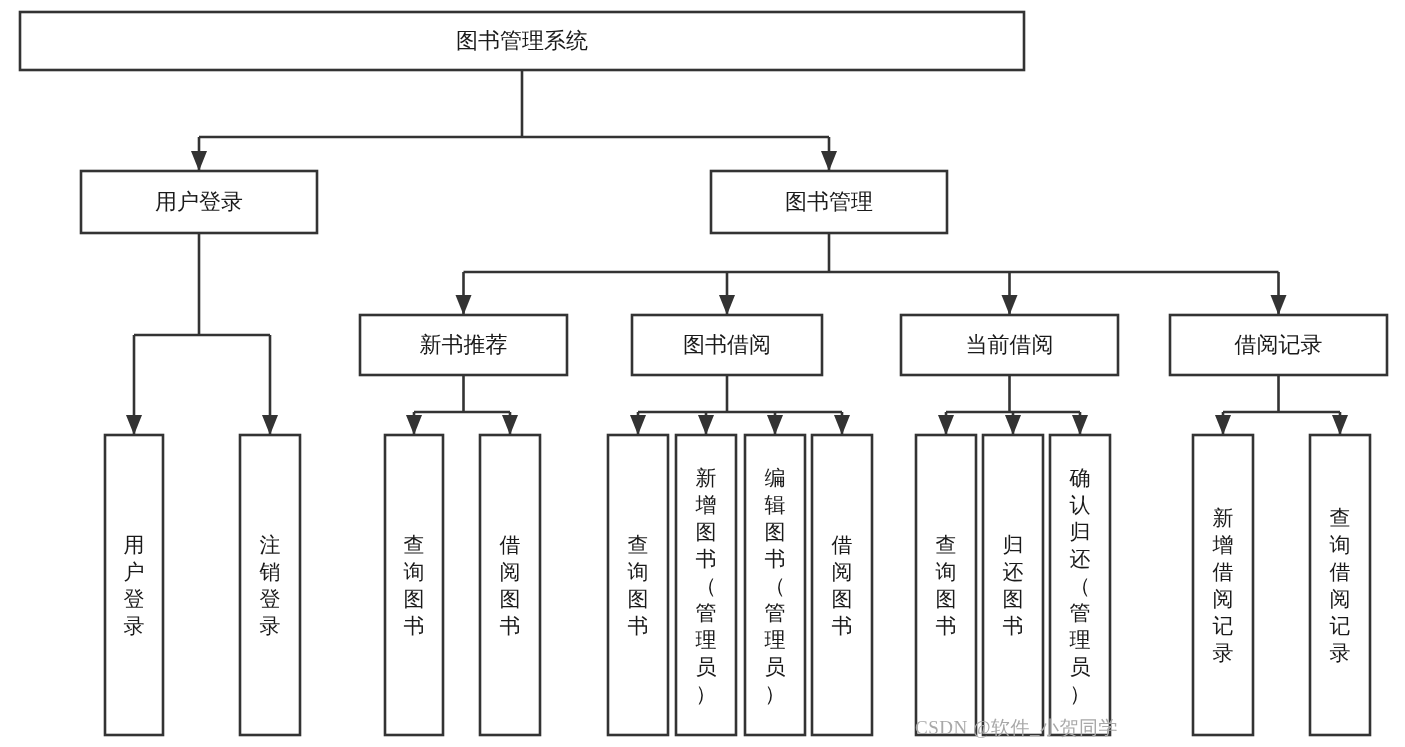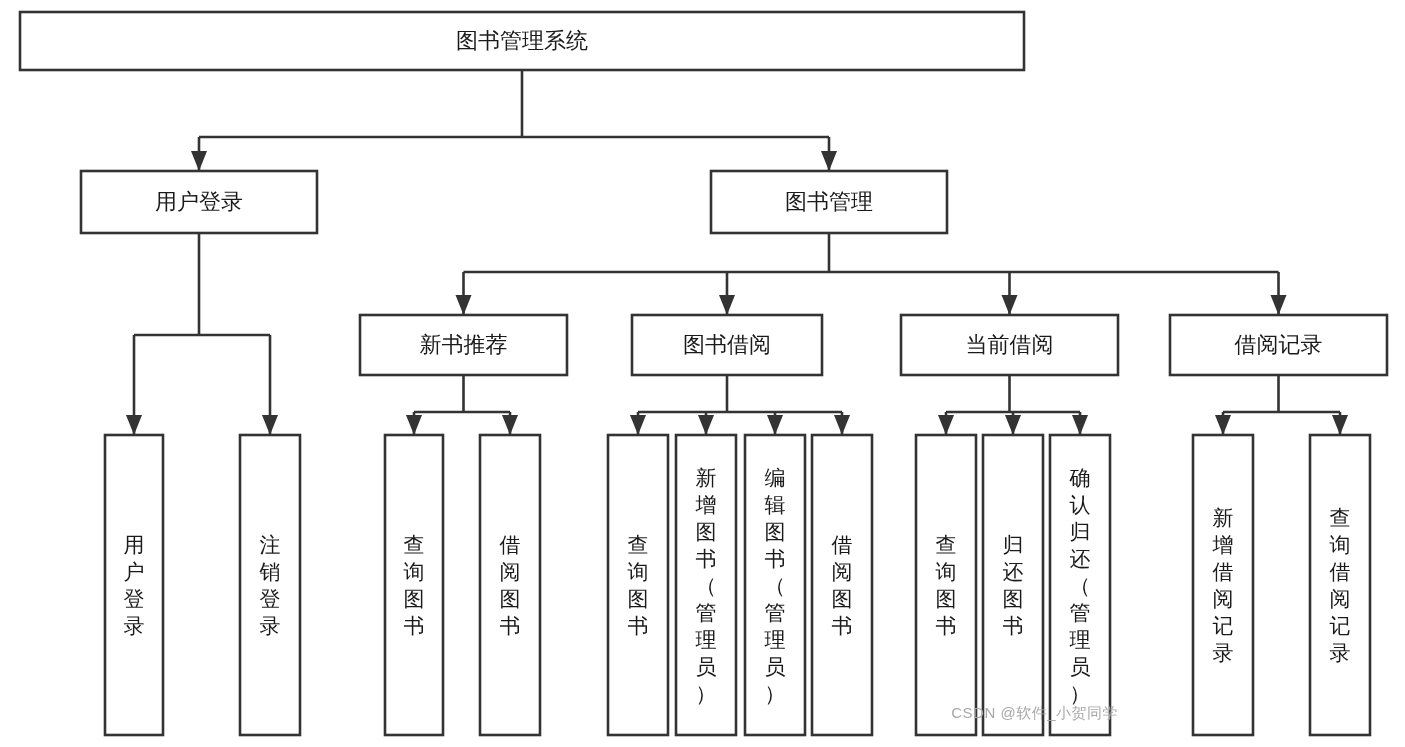--- a/index.html
+++ b/index.html
@@ -50,23 +50,23 @@
   }
   .node-label-v {
     font-family: "DejaVu Sans", "Liberation Sans", sans-serif;
     font-size: 21px;
     fill: #1a1a1a;
     text-anchor: middle;
   }
   .watermark {
     position: absolute;
     right: 10px;
-    bottom: 24px;
-    font-family: Liberation Sans, sans-serif;
-    font-size: 15px;
+    bottom: 6px;
+    font-family: Liberation Serif, serif;
+    font-size: 19px;
     color: #a8a8a8;
     letter-spacing: 0.5px;
     white-space: nowrap;
     pointer-events: none;
   }
 </style>
 </head>
 <body>
 
 <div id="diagram-root">

